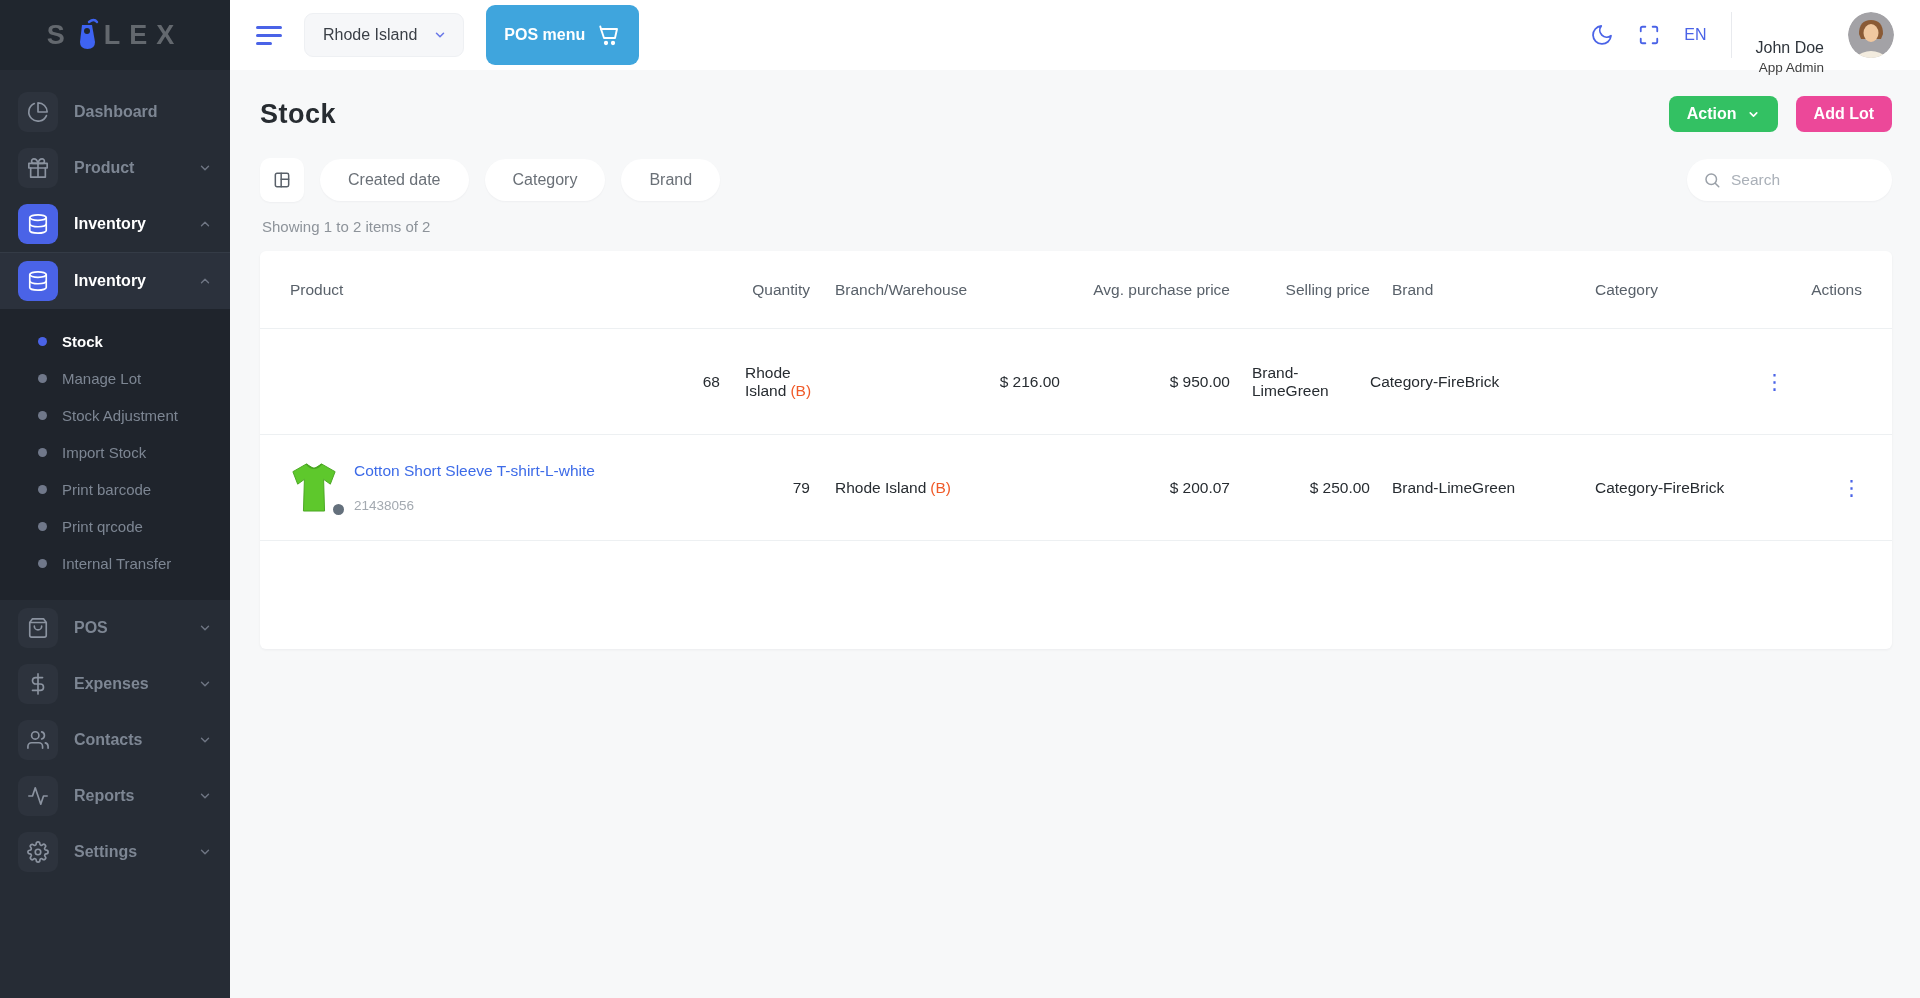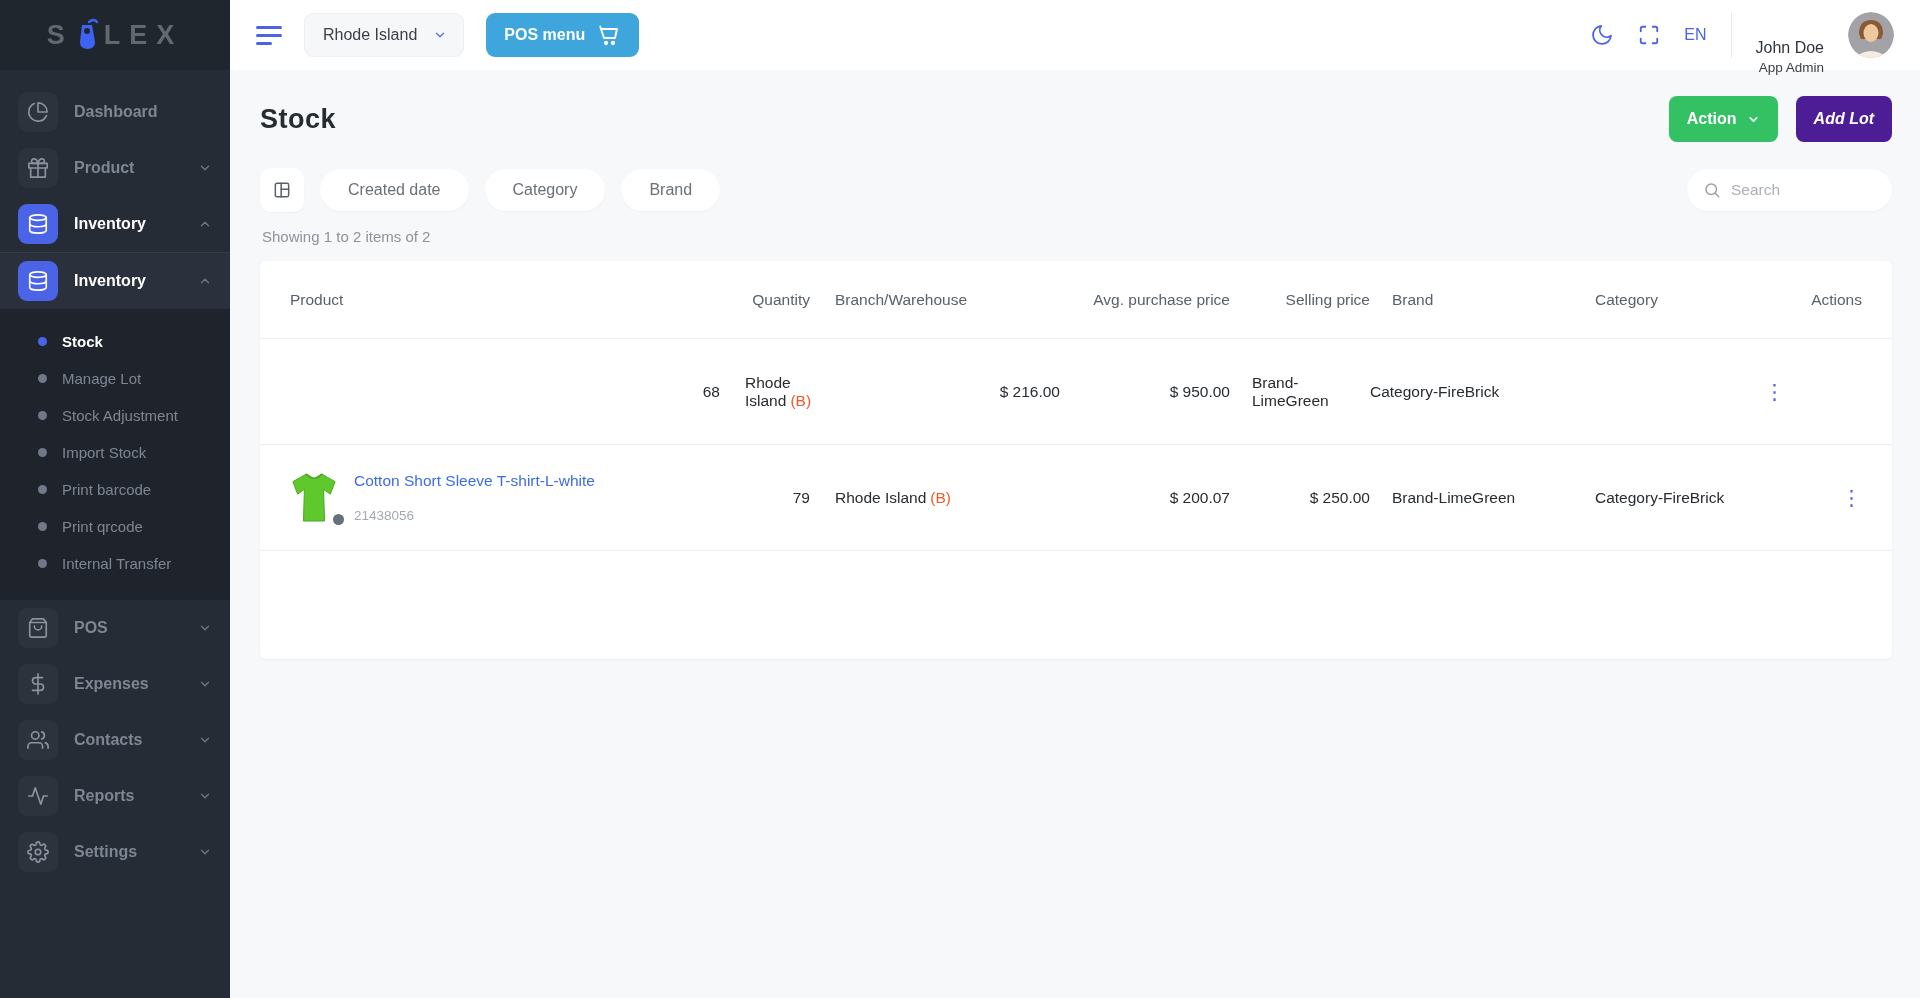--- a/index.html
+++ b/index.html
@@ -32,42 +32,42 @@
 
   
   .main { flex:1; display:flex; flex-direction:column; }
   .topbar { height:70px; background:#ffffff; display:flex; align-items:center; padding:0 26px; gap:22px; flex-shrink:0; }
   .hamburger { display:flex; flex-direction:column; gap:5px; cursor:pointer; }
   .hamburger i { display:block; height:3px; border-radius:2px; background:#4a63e7; }
   .hamburger i:nth-child(1){ width:26px; } .hamburger i:nth-child(2){ width:26px; } .hamburger i:nth-child(3){ width:16px; }
   .branch-select { background:#f6f7f9; border:1px solid #eef0f3; border-radius:9px; height:44px;
                    display:flex; align-items:center; gap:16px; padding:0 16px 0 18px; cursor:pointer; }
   .branch-select .val { color:#3a3f46; font-size:16px; }
-  .pos-btn { background:#3fa5dd; color:#fff; border:none; border-radius:9px; height:44px; padding:0 18px;
+  .pos-btn { background:#3fa5dd; color:#fff; border:none; border-radius:9px; height:60px; padding:0 18px;
              display:flex; align-items:center; gap:12px; font-size:16px; font-weight:bold; cursor:pointer;
              font-family:"Liberation Sans",sans-serif; }
   .tb-right { margin-left:auto; display:flex; align-items:center; gap:24px; }
   .tb-ic { color:#4a63e7; display:flex; cursor:pointer; }
   .lang { color:#4a63e7; font-size:16px; cursor:pointer; }
   .tb-divider { width:1px; height:46px; background:#e8eaee; }
   .user-meta { text-align:right; cursor:pointer;margin-top:44px; }
   .user-name { color:#2e343b; font-size:16px; }
   .user-role { color:#404040; font-size:13.5px; margin-top:3px; }
   .avatar { width:46px; height:46px; border-radius:50%; overflow:hidden; flex-shrink:0; cursor:pointer; }
 
   
   .content { padding:26px 28px 0 30px; }
   .title-row { display:flex; align-items:center; justify-content:space-between; margin-bottom:26px; }
   .page-title { font-size:27px; color:#272c31; font-weight:bold; letter-spacing:.5px; }
   .title-btns { display:flex; gap:18px; }
-  .btn { border:none; border-radius:8px; height:46px; padding:0 18px; color:#fff; font-size:16px;
+  .btn { border:none; border-radius:8px; height:36px; padding:0 18px; color:#fff; font-size:16px;
          font-weight:bold; display:flex; align-items:center; gap:10px; cursor:pointer;
          font-family:"Liberation Sans",sans-serif; }
   .btn.green { background:#33c163; }
-  .btn.blue  { background:#4c1d95;font-style:italic; }
+  .btn.blue  { background:#ec4899; }
 
   .filter-row { display:flex; align-items:center; gap:16px; margin-bottom:16px; }
   .sq-btn { width:44px; height:44px; background:#fff; border:none; border-radius:10px; color:#596069;
             display:flex; align-items:center; justify-content:center; cursor:pointer;
             box-shadow:0 1px 2px rgba(25,30,40,.04); }
   .pill { background:#fff; border:none; border-radius:22px; height:42px; padding:0 28px; color:#6a7077;
           font-size:16px; cursor:pointer; box-shadow:0 1px 2px rgba(25,30,40,.04);
           font-family:"Liberation Sans",sans-serif; }
   .search { margin-left:auto; background:#fff; border-radius:22px; height:42px; width:205px;
             display:flex; align-items:center; gap:10px; padding:0 16px;

